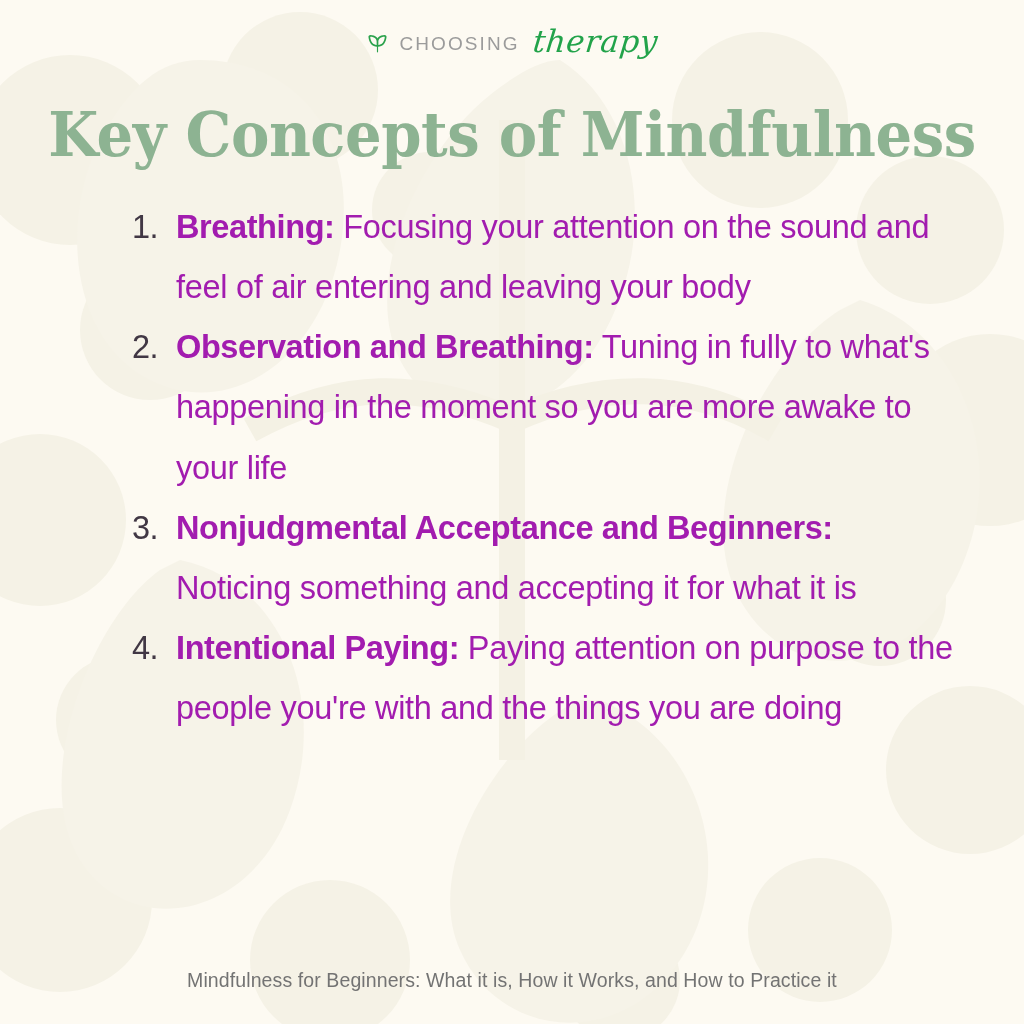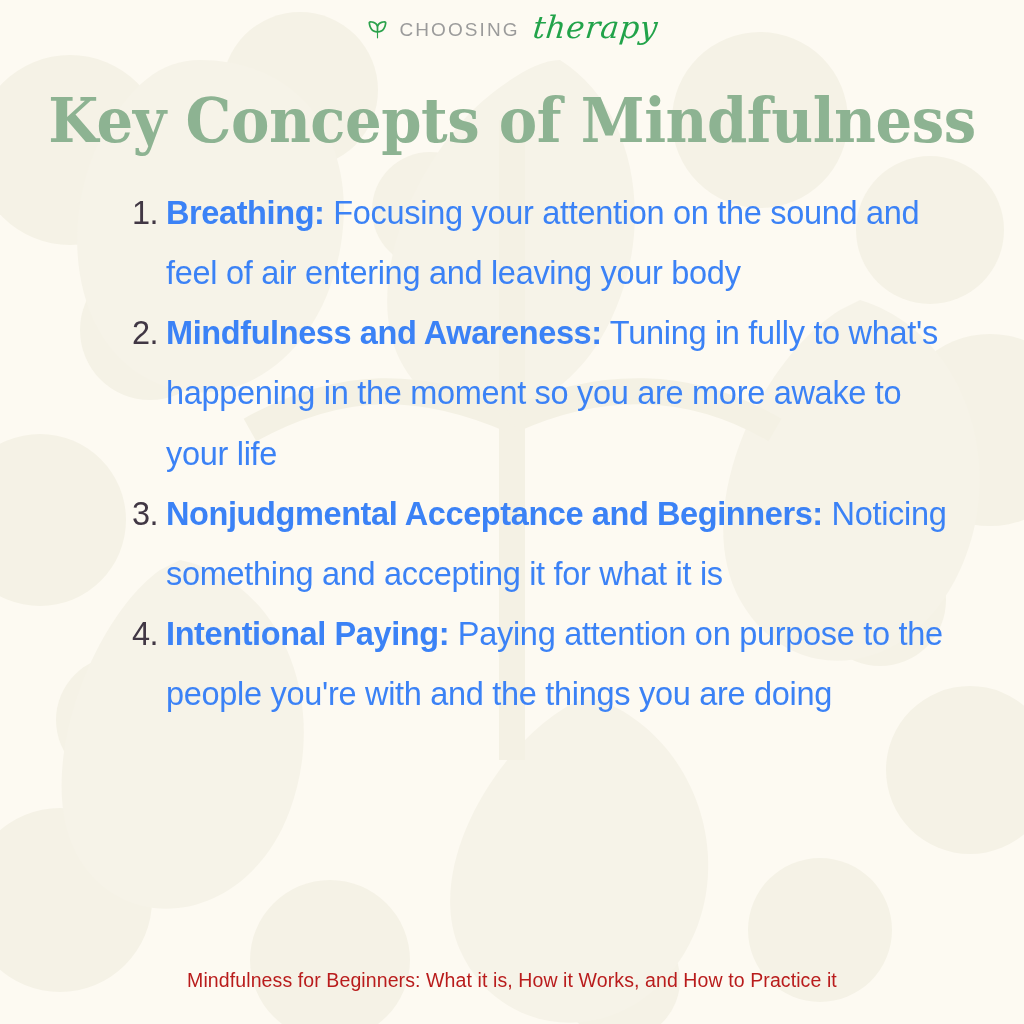--- a/index.html
+++ b/index.html
@@ -31,21 +31,21 @@
     z-index: 1;
     width: 1024px;
     height: 1024px;
     box-sizing: border-box;
     display: flex;
     flex-direction: column;
   }
 
   
   .logo-bar {
-    margin-top: 12px;
+    margin-top: 26px;
     display: flex;
     align-items: center;
     justify-content: center;
     gap: 9px;
     height: 34px;
   }
   .logo-mark {
     width: 23px;
     height: 23px;
     display: block;
@@ -104,37 +104,38 @@
     width: 46px;
     text-align: right;
     padding-right: 8px;
     font-weight: 400;
     color: #413744;
     letter-spacing: -0.5px;
   }
   .concept-body {
     flex: 1 1 auto;
     font-weight: 400;
-    color: #3b82f6;
+    color: #a21caf;
     letter-spacing: -0.3px;
+    margin-left: 10px;
   }
   .concept-term {
     font-weight: 700;
     letter-spacing: -0.4px;
   }
 
   
   .footer-caption {
     position: absolute;
     left: 0;
     right: 0;
     bottom: 32px;
     text-align: center;
     font-size: 19.5px;
-    color: #b91c1c;
+    color: #737373;
     letter-spacing: 0.1px;
     font-weight: 400;
   }
 </style>
 </head>
 <body>
 
 <svg id="bg-watermark" viewBox="0 0 1024 1024" xmlns="http://www.w3.org/2000/svg" aria-hidden="true">
   <g fill="#F5F2E6">
     <circle cx="70" cy="150" r="95"></circle>
@@ -190,21 +191,21 @@
 
   <ol class="concept-list">
 
     <li class="concept-item">
       <span class="concept-num">1.</span>
       <span class="concept-body"><span class="concept-term">Breathing:</span><span> Focusing your attention on the sound and feel of air entering and leaving your body</span></span>
     </li>
 
     <li class="concept-item">
       <span class="concept-num">2.</span>
-      <span class="concept-body"><span class="concept-term">Mindfulness and Awareness:</span><span> Tuning in fully to what's happening in the moment so you are more awake to your life</span></span>
+      <span class="concept-body"><span class="concept-term">Observation and Breathing:</span><span> Tuning in fully to what's happening in the moment so you are more awake to your life</span></span>
     </li>
 
     <li class="concept-item">
       <span class="concept-num">3.</span>
       <span class="concept-body"><span class="concept-term">Nonjudgmental Acceptance and Beginners:</span><span> Noticing something and accepting it for what it is</span></span>
     </li>
 
     <li class="concept-item">
       <span class="concept-num">4.</span>
       <span class="concept-body"><span class="concept-term">Intentional Paying:</span><span> Paying attention on purpose to the people you're with and the things you are doing</span></span>

